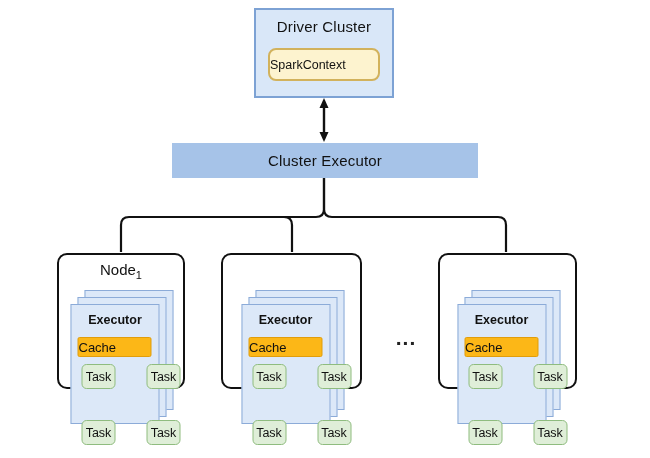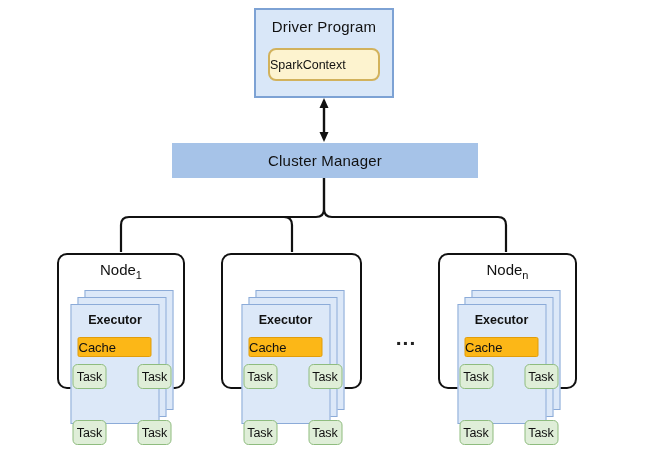--- a/index.html
+++ b/index.html
@@ -115,21 +115,21 @@
     border: 1.5px solid var(--cache-border);
     border-radius: 2px;
     box-sizing: border-box;
     display: flex;
     align-items: center;
     justify-content: flex-start;
     font-size: 13px;
   }
   .task-grid {
     position: absolute;
-    left: 1px; top: 59px;
+    left: 10px; top: 59px;
     width: 74px;
     display: grid;
     grid-template-columns: repeat(2, 34px);
     grid-auto-rows: 25px;
     column-gap: 6px;
     row-gap: 6px;
     gap: 31px;
   }
   .task-box {
     background: var(--task-fill);
@@ -167,28 +167,28 @@
     </g>
 
     <g>
       <path class="conn-line" d="M324,178 L324,209 Q324,217 316,217 L129,217 Q121,217 121,225 L121,252"></path>
       <path class="conn-line" d="M324,178 L324,209 Q324,217 332,217 L498,217 Q506,217 506,225 L506,252"></path>
       <path class="conn-line" d="M284,217 Q292,217 292,225 L292,252"></path>
     </g>
   </svg>
 
   <div class="driver-box">
-    <div class="driver-title">Driver Program</div>
+    <div class="driver-title">Driver Cluster</div>
     <div class="context-box">
       <span>SparkContext</span>
     </div>
   </div>
 
   <div class="cluster-bar">
-    <span>Cluster Manager</span>
+    <span>Cluster Executor</span>
   </div>
 
   <div class="node-box node-1">
     <div class="node-title">
       <span>Node</span><sub>1</sub>
     </div>
     <div class="exec-stack">
       <div class="exec-layer layer-back"></div>
       <div class="exec-layer layer-middle"></div>
       <div class="exec-layer layer-front">
@@ -221,23 +221,20 @@
           <div class="task-box">Task</div>
           <div class="task-box">Task</div>
         </div>
       </div>
     </div>
   </div>
 
   <div class="ellipsis">...</div>
 
   <div class="node-box node-n">
-    <div class="node-title">
-      <span>Node</span><sub>n</sub>
-    </div>
     <div class="exec-stack">
       <div class="exec-layer layer-back"></div>
       <div class="exec-layer layer-middle"></div>
       <div class="exec-layer layer-front">
         <div class="exec-title">Executor</div>
         <div class="cache-box">
           <span>Cache</span>
         </div>
         <div class="task-grid">
           <div class="task-box">Task</div>

